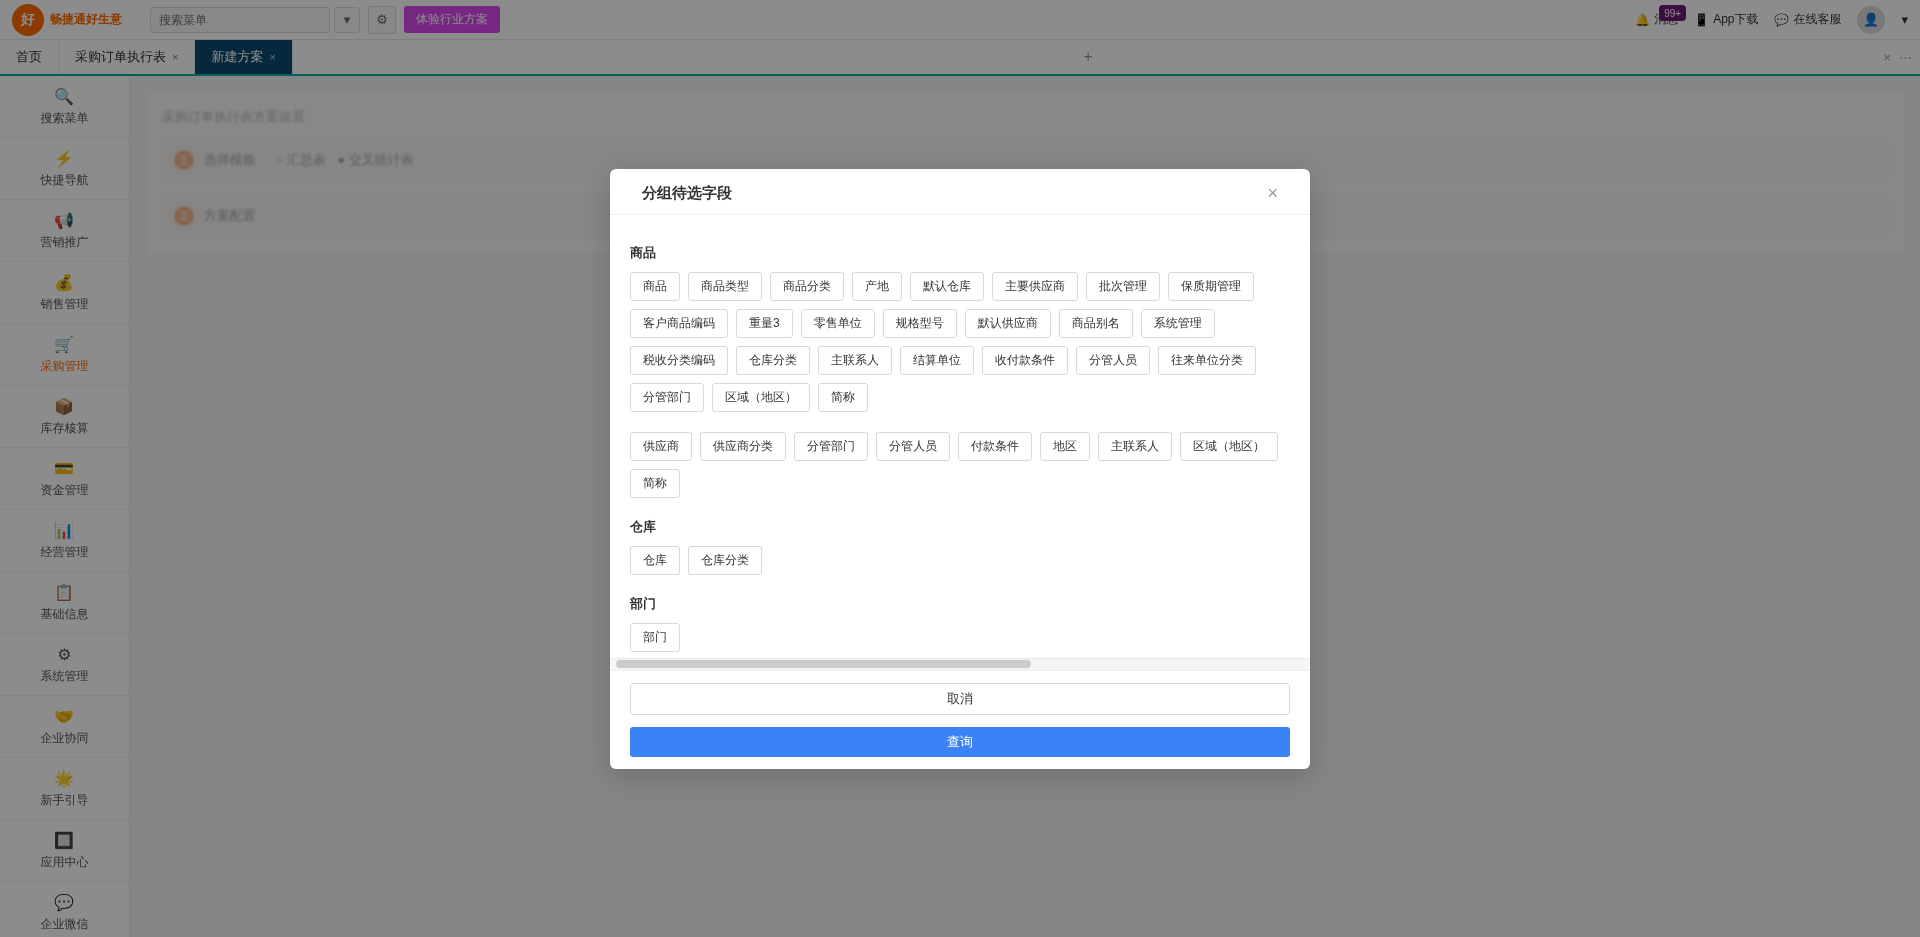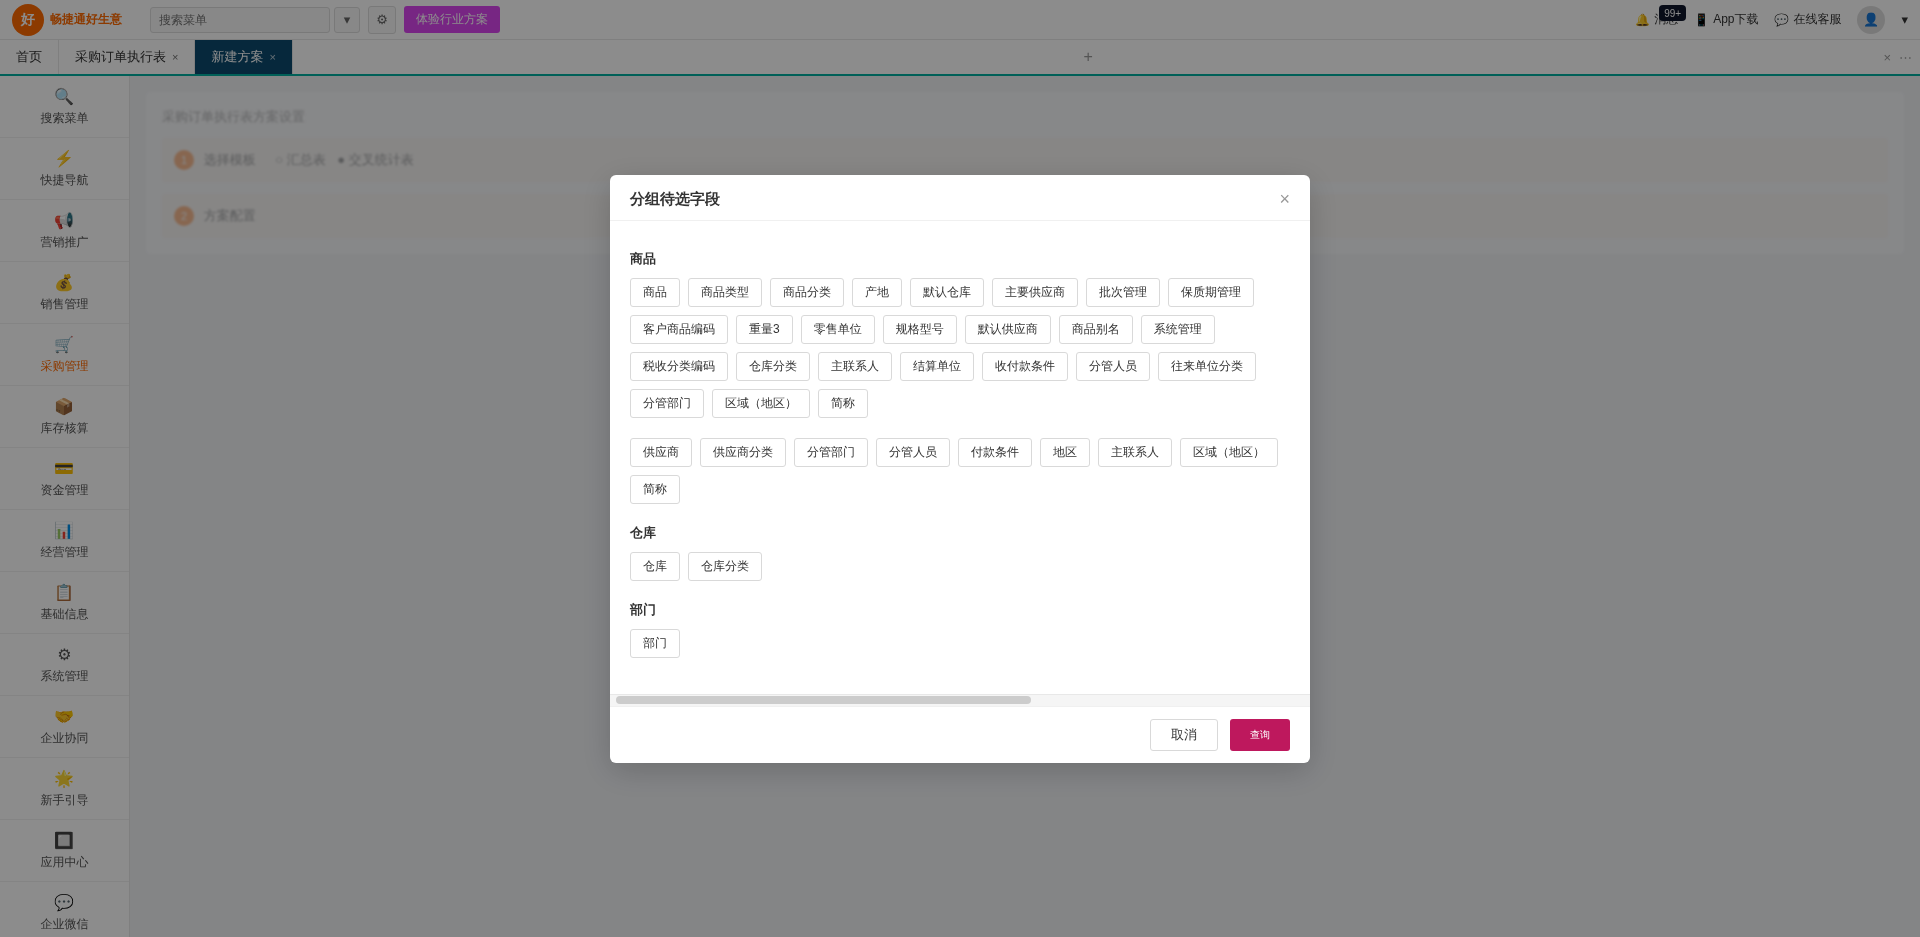--- a/index.html
+++ b/index.html
@@ -69,21 +69,21 @@
     .header-right {
       margin-left: auto;
       display: flex; align-items: center; gap: 16px;
     }
     .header-right-item {
       display: flex; align-items: center; gap: 4px;
       font-size: 12px; color: #333; cursor: pointer;
       position: relative;
     }
     .badge {
-      background: #0f172a;
+      background: #701a75;
       color: #fff;
       border-radius: 4px;
       font-size: 10px;
       padding: 0 5px;
       min-width: 16px;
       height: 16px;
       display: inline-flex; align-items: center; justify-content: center;
       position: absolute; top: -6px; right: -8px;
     }
     .avatar-circle {
@@ -182,21 +182,21 @@
       background: #fff;
       border-radius: 6px;
       width: 700px;
       max-height: 600px;
       display: flex; flex-direction: column;
       box-shadow: 0 8px 32px rgba(0,0,0,0.18);
       position: relative;
     }
     .modal-header {
       display: flex; align-items: center; justify-content: space-between;
-      padding: 14px 20px 10px;
+      padding: 14px 32px 10px;
       border-bottom: 1px solid #f0f0f0;
       flex-shrink: 0;
     }
     .modal-title {
       font-size: 15px; font-weight: bold; color: #333;
     }
     .modal-close {
       cursor: pointer; color: #999; font-size: 18px;
     }
     .modal-body {
@@ -230,35 +230,36 @@
       background: #fff;
       transition: border-color 0.2s;
     }
 
     
     .modal-footer {
       display: flex; justify-content: flex-end; gap: 12px;
       padding: 12px 20px;
       border-top: 1px solid #f0f0f0;
       flex-shrink: 0;
+      flex-direction: column;
     }
     .btn-cancel {
       border: 1px solid #d9d9d9;
       background: #fff;
       border-radius: 3px;
       padding: 6px 20px;
       font-size: 13px; cursor: pointer; color: #333;
     }
     .btn-confirm {
-      background: #be185d;
+      background: #3b82f6;
       color: #fff;
       border: none;
       border-radius: 3px;
       padding: 6px 20px;
-      font-size: 10px; cursor: pointer;
+      font-size: 13px; cursor: pointer;
     }
 
     
     .modal-hscroll {
       height: 12px;
       background: #f5f5f5;
       border-top: 1px solid #e8e8e8;
       display: flex; align-items: center;
       padding: 0 4px;
       flex-shrink: 0;

